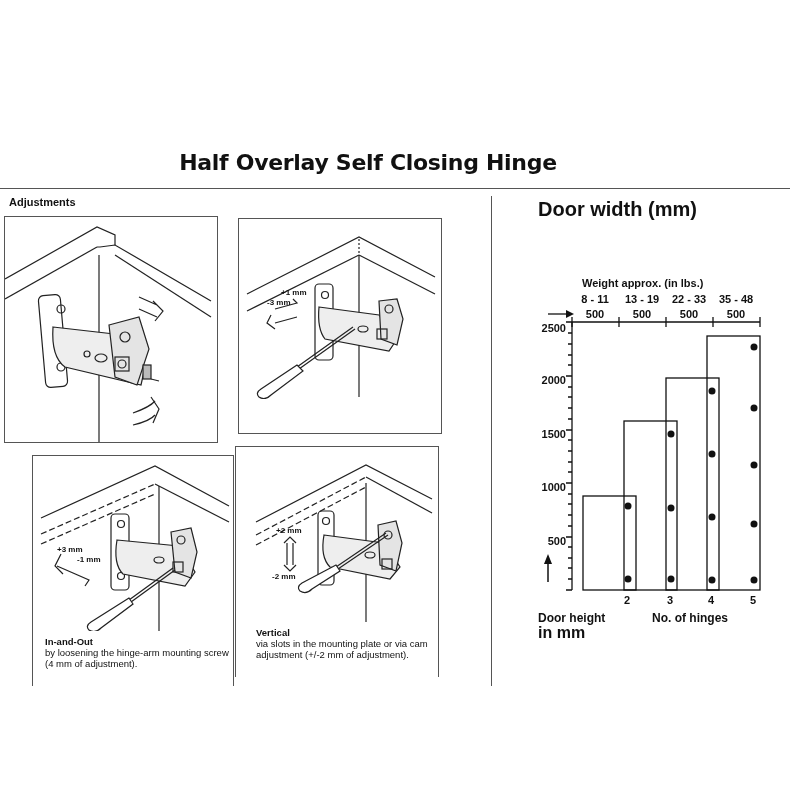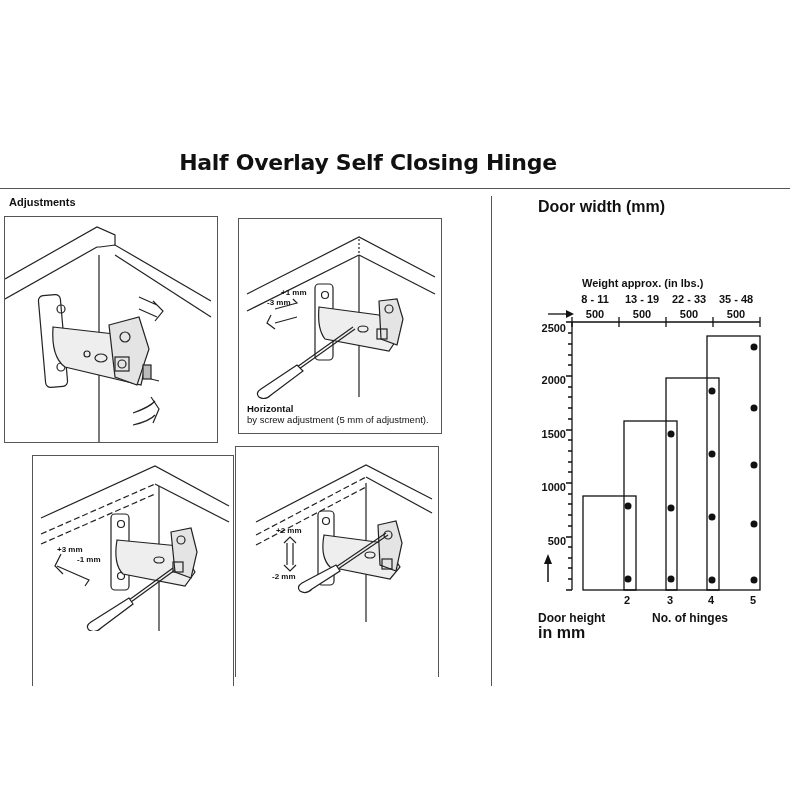--- a/index.html
+++ b/index.html
@@ -5,21 +5,21 @@
   html, body { margin: 0; padding: 0; background: #ffffff; }
   body { width: 800px; height: 800px; position: relative; overflow: hidden; font-family: "Liberation Sans", sans-serif; color: #111; }
   .title { position: absolute; left: 0; width: 736px; top: 150px; text-align: center; font-family: "DejaVu Sans", sans-serif; font-weight: bold; font-size: 22px; letter-spacing: -0.3px; }
   .title-rule { position: absolute; left: 0; top: 188px; width: 790px; height: 1px; background: #555; }
   .v-divider { position: absolute; left: 491px; top: 196px; width: 1px; height: 490px; background: #555; }
   .section-heading { position: absolute; left: 9px; top: 196px; font-weight: bold; font-size: 11px; }
   .panel { position: absolute; border: 1px solid #555; background: #fff; overflow: hidden; }
   .panel svg { position: absolute; left: 0; top: 0; }
   .caption { position: absolute; font-size: 9.5px; line-height: 11px; }
   .caption b { font-weight: bold; display: block; }
-  .chart-title { position: absolute; left: 538px; top: 198px; font-weight: bold; font-size: 16px; }
+  .chart-title { position: absolute; left: 538px; top: 198px; font-weight: bold; font-size: 20px; }
   .chart-svg { position: absolute; left: 500px; top: 270px; }
   .chart-svg text { font-family: "Liberation Sans", sans-serif; font-weight: bold; fill: #111; }
 </style>
 </head>
 <body>
 
 <div class="title">Half Overlay Self Closing Hinge</div>
 <div class="title-rule"></div>
 <div class="v-divider"></div>
 
@@ -67,24 +67,20 @@
       <rect x="138" y="110" width="10" height="10"></rect>
       <ellipse cx="124" cy="110" rx="5" ry="3"></ellipse>
       <line x1="114" y1="108" x2="58" y2="148"></line>
       <line x1="116" y1="110" x2="60" y2="150"></line>
       <path d="M58 146 L22 170 Q16 174 20 178 Q26 182 32 176 L64 152 Z" fill="#fff"></path>
       <path d="M36 90 L58 84 L54 80 M36 104 L58 98 M32 96 L28 104 L36 110"></path>
     </g>
     <text x="28" y="86" font-size="8" font-weight="bold" font-family="Liberation Sans, sans-serif" fill="#111">-3 mm</text>
     <text x="42" y="76" font-size="8" font-weight="bold" font-family="Liberation Sans, sans-serif" fill="#111">+1 mm</text>
   </svg>
-  <div class="caption" style="left:8px; top:184px;">
-    <b>Horizontal</b>
-    <span>by screw adjustment (5 mm of adjustment).</span>
-  </div>
 </div>
 
 <div class="panel" style="left:0; top:455px; width:200px; height:230px; border-bottom:none;margin-left:32px;">
   <svg width="200" height="175" viewBox="0 0 200 175">
     <g fill="none" stroke="#222" stroke-width="1.2">
       <polyline points="8,62 122,10 196,50"></polyline>
       <line x1="8" y1="78" x2="122" y2="28" stroke-dasharray="6 3"></line>
       <line x1="8" y1="88" x2="122" y2="38" stroke-dasharray="6 3"></line>
       <line x1="122" y1="28" x2="196" y2="66"></line>
       <line x1="126" y1="30" x2="126" y2="175"></line>
@@ -97,20 +93,25 @@
       <rect x="140" y="106" width="10" height="10"></rect>
       <ellipse cx="126" cy="104" rx="5" ry="3"></ellipse>
       <line x1="140" y1="112" x2="96" y2="144"></line>
       <line x1="142" y1="114" x2="98" y2="146"></line>
       <path d="M96 142 L58 166 Q52 170 56 174 Q62 178 68 172 L100 148 Z" fill="#fff"></path>
       <path d="M24 110 L56 124 L52 130 M28 98 L22 110 L30 118"></path>
     </g>
     <text x="24" y="96" font-size="8" font-weight="bold" font-family="Liberation Sans, sans-serif" fill="#111">+3 mm</text>
     <text x="44" y="106" font-size="8" font-weight="bold" font-family="Liberation Sans, sans-serif" fill="#111">-1 mm</text>
   </svg>
+  <div class="caption" style="left:12px; top:180px;">
+    <b>In-and-Out</b>
+    <span style="display:block;">by loosening the hinge-arm mounting screw</span>
+    <span style="display:block;">(4 mm of adjustment).</span>
+  </div>
 </div>
 
 <div class="panel" style="left:235px; top:446px; width:202px; height:230px; border-bottom:none;">
   <svg width="202" height="175" viewBox="0 0 202 175">
     <g fill="none" stroke="#222" stroke-width="1.2">
       <polyline points="20,75 130,18 196,52"></polyline>
       <line x1="20" y1="88" x2="130" y2="30" stroke-dasharray="6 3"></line>
       <line x1="20" y1="98" x2="130" y2="40" stroke-dasharray="6 3"></line>
       <line x1="130" y1="30" x2="196" y2="66"></line>
       <line x1="130" y1="36" x2="130" y2="175"></line>
@@ -122,20 +123,25 @@
       <rect x="146" y="112" width="10" height="10"></rect>
       <ellipse cx="134" cy="108" rx="5" ry="3"></ellipse>
       <line x1="150" y1="86" x2="100" y2="120"></line>
       <line x1="152" y1="88" x2="102" y2="122"></line>
       <path d="M100 118 L66 136 Q60 140 64 144 Q70 148 76 142 L104 124 Z" fill="#fff"></path>
       <path d="M48 96 L54 90 L60 96 M51 96 L51 118 M57 96 L57 118 M48 118 L54 124 L60 118"></path>
     </g>
     <text x="40" y="86" font-size="8" font-weight="bold" font-family="Liberation Sans, sans-serif" fill="#111">+2 mm</text>
     <text x="36" y="132" font-size="8" font-weight="bold" font-family="Liberation Sans, sans-serif" fill="#111">-2 mm</text>
   </svg>
+  <div class="caption" style="left:20px; top:180px;">
+    <b>Vertical</b>
+    <span style="display:block;">via slots in the mounting plate or via cam</span>
+    <span style="display:block;">adjustment (+/-2 mm of adjustment).</span>
+  </div>
 </div>
 
 <div class="chart-title">Door width (mm)</div>
 
 <svg class="chart-svg" width="290" height="360" viewBox="0 0 290 360">
 
   <text x="82" y="17" font-size="11">Weight approx. (in lbs.)</text>
   <text x="95" y="33" font-size="11" text-anchor="middle">8 - 11</text>
   <text x="142" y="33" font-size="11" text-anchor="middle">13 - 19</text>
   <text x="189" y="33" font-size="11" text-anchor="middle">22 - 33</text>

